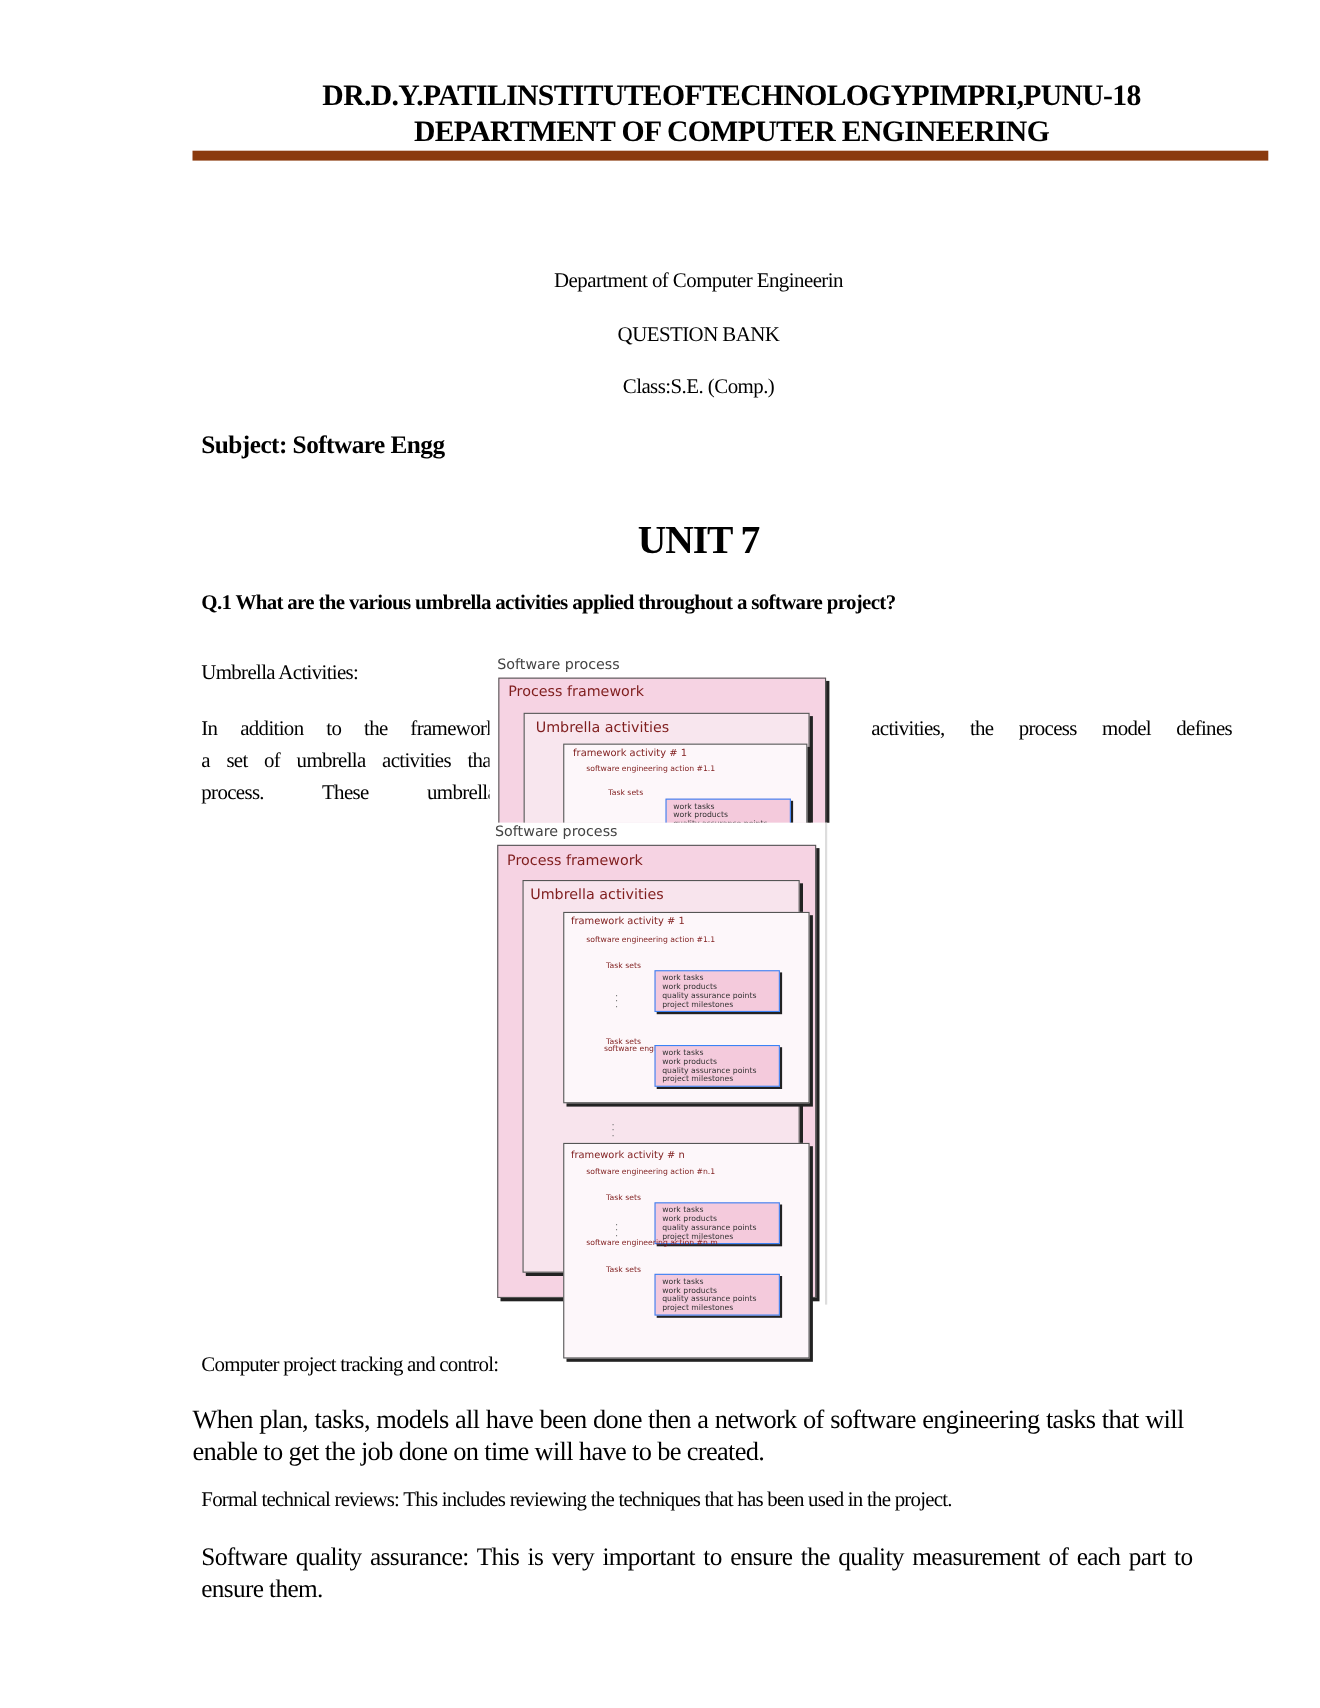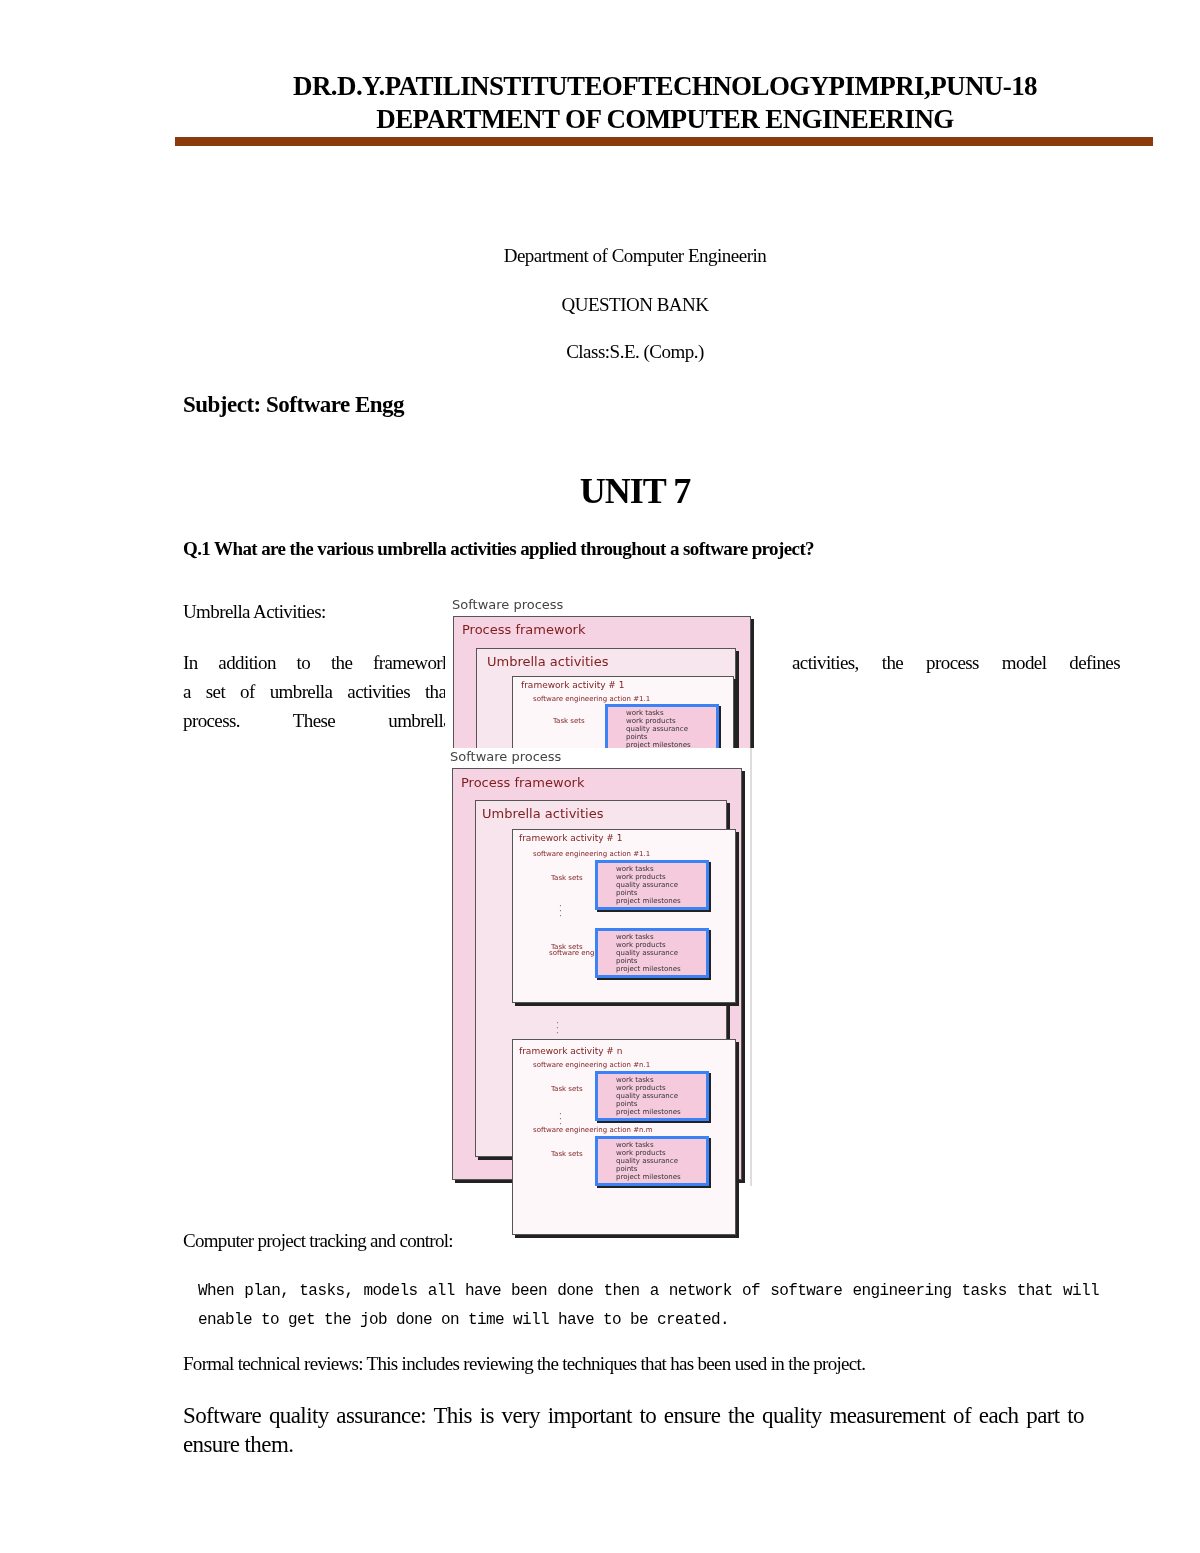--- a/index.html
+++ b/index.html
@@ -32,25 +32,25 @@
 
     
     .dg { position: absolute; font-family: "DejaVu Sans", sans-serif; color: #333; }
     .dg-cap { position: absolute; font-size: 13px; color: #444; white-space: nowrap; }
     .box { position: absolute; border: 1.5px solid #555; box-shadow: 3px 3px 0 #222; }
     .pink { background: #f6d3e3; }
     .white { background: #fdf7fa; }
     .lbl { position: absolute; white-space: nowrap; color: #7f1d1d; }
     .sm { font-size: 9px; }
     .xs { font-size: 7px; line-height: 8px; }
-    .tasks { position: absolute; background: #f4cadc; border: 3px solid #3b82f6; box-shadow: 2px 2px 0 #222; padding: 2px 18px; }
+    .tasks { position: absolute; background: #f4cadc; border: 1px solid #3b82f6; box-shadow: 2px 2px 0 #222; padding: 2px 6px; margin-top: 22px; }
     .dots { position: absolute; font-size: 9px; color: #777; line-height: 5px; }
 
     .t-spt { position: absolute; left: 183px; top: 1230px; font-size: 19px; letter-spacing: -0.7px; }
-    .t-p1 { position: absolute; left: 198px; top: 1277px; width: 901px; font-size: 16px; line-height: 29px; letter-spacing: -0.6px; text-align: justify; font-family: Liberation Mono, monospace; }
+    .t-p1 { position: absolute; left: 175px; top: 1277px; width: 901px; font-size: 24px; line-height: 29px; letter-spacing: -0.6px; text-align: justify; }
     .t-p2 { position: absolute; left: 183px; top: 1353px; font-size: 19px; letter-spacing: -0.7px; white-space: nowrap; }
     .t-p3 { position: absolute; left: 183px; top: 1401px; width: 901px; font-size: 23px; line-height: 29px; letter-spacing: -0.6px; text-align: justify; }
   </style>
 </head>
 <body>
 
 <div class="hdr-line1">DR.D.Y.PATILINSTITUTEOFTECHNOLOGYPIMPRI,PUNU-18</div>
 <div class="hdr-line2">DEPARTMENT OF COMPUTER ENGINEERING</div>
 <div class="hdr-rule"></div>
 

